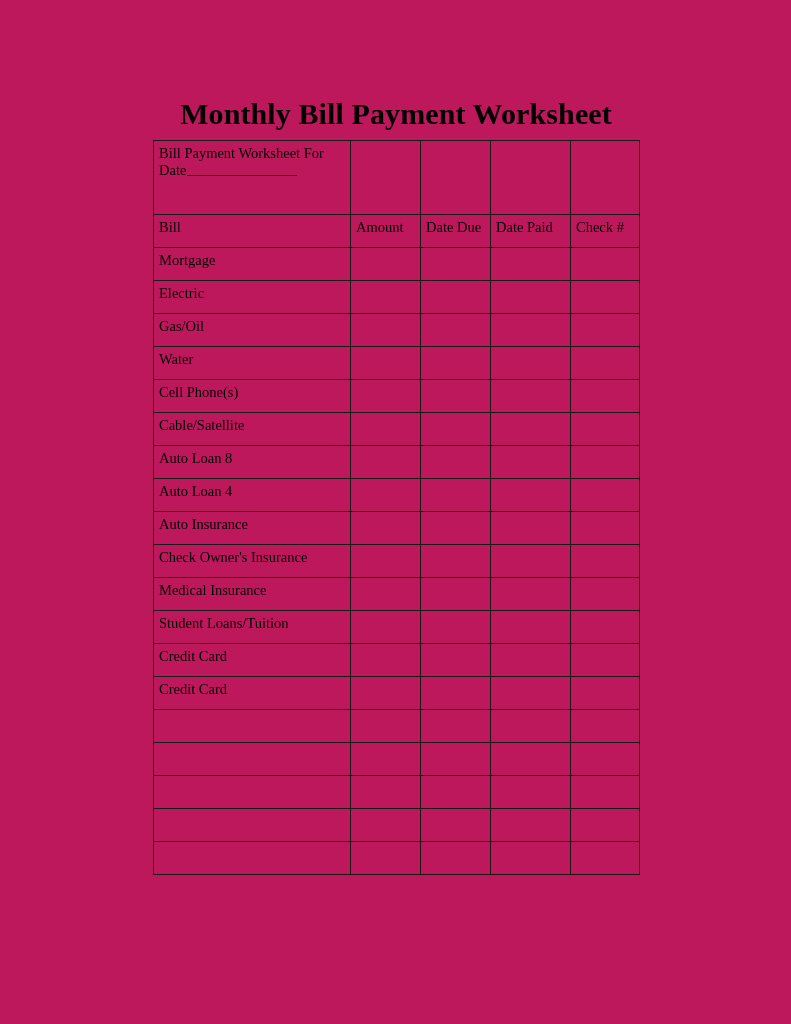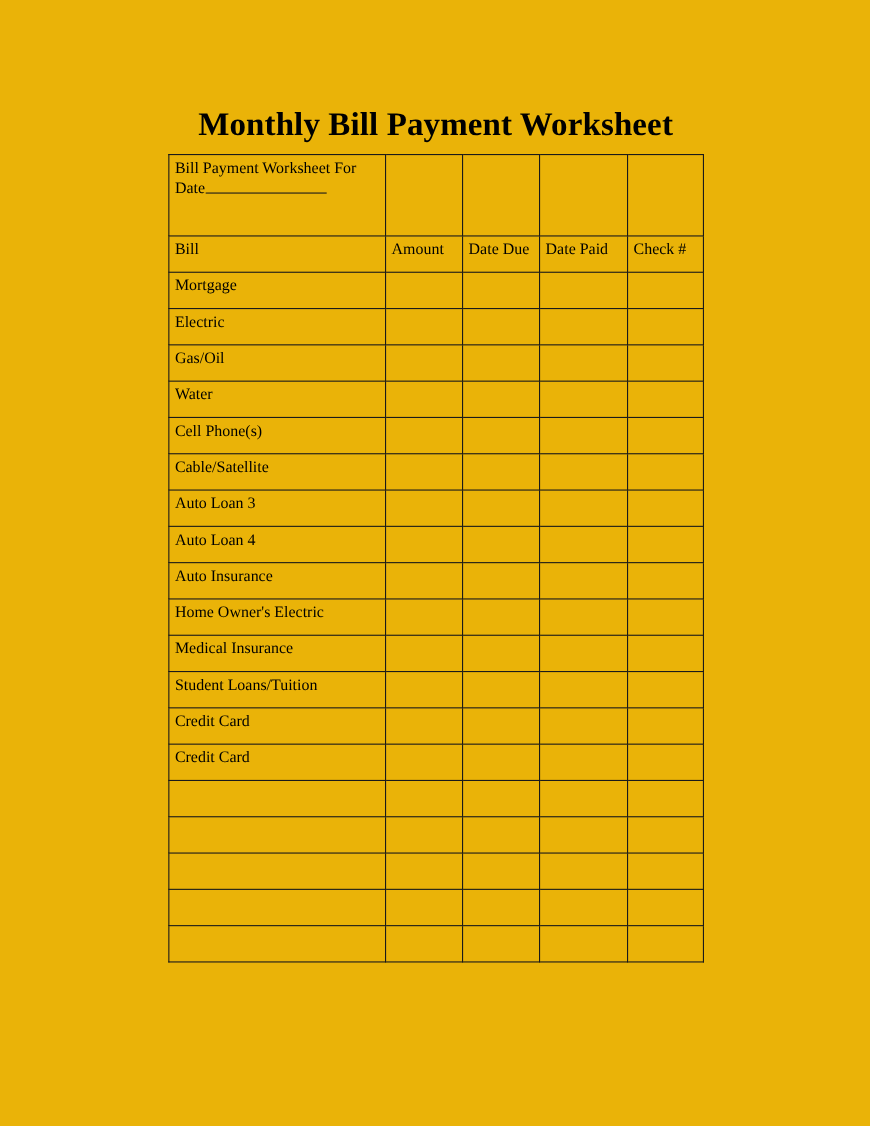--- a/index.html
+++ b/index.html
@@ -15,21 +15,21 @@
     position: relative;
     overflow: hidden;
   }
 
   .page {
     position: absolute;
     left: 0;
     top: 0;
     width: 791px;
     height: 1024px;
-    background: #eab308;
+    background: #be185d;
   }
 
   .doc-title {
     position: absolute;
     left: 153px;
     top: 96px;
     width: 486px;
     text-align: center;
     font-size: 30px;
     font-weight: bold;
@@ -153,42 +153,42 @@
           <td></td>
         </tr>
         <tr class="row-item">
           <td>Cable/Satellite</td>
           <td></td>
           <td></td>
           <td></td>
           <td></td>
         </tr>
         <tr class="row-item">
-          <td>Auto Loan 3</td>
+          <td>Auto Loan 8</td>
           <td></td>
           <td></td>
           <td></td>
           <td></td>
         </tr>
         <tr class="row-item">
           <td>Auto Loan 4</td>
           <td></td>
           <td></td>
           <td></td>
           <td></td>
         </tr>
         <tr class="row-item">
           <td>Auto Insurance</td>
           <td></td>
           <td></td>
           <td></td>
           <td></td>
         </tr>
         <tr class="row-item">
-          <td>Home Owner's Electric</td>
+          <td>Check Owner's Insurance</td>
           <td></td>
           <td></td>
           <td></td>
           <td></td>
         </tr>
         <tr class="row-item">
           <td>Medical Insurance</td>
           <td></td>
           <td></td>
           <td></td>

